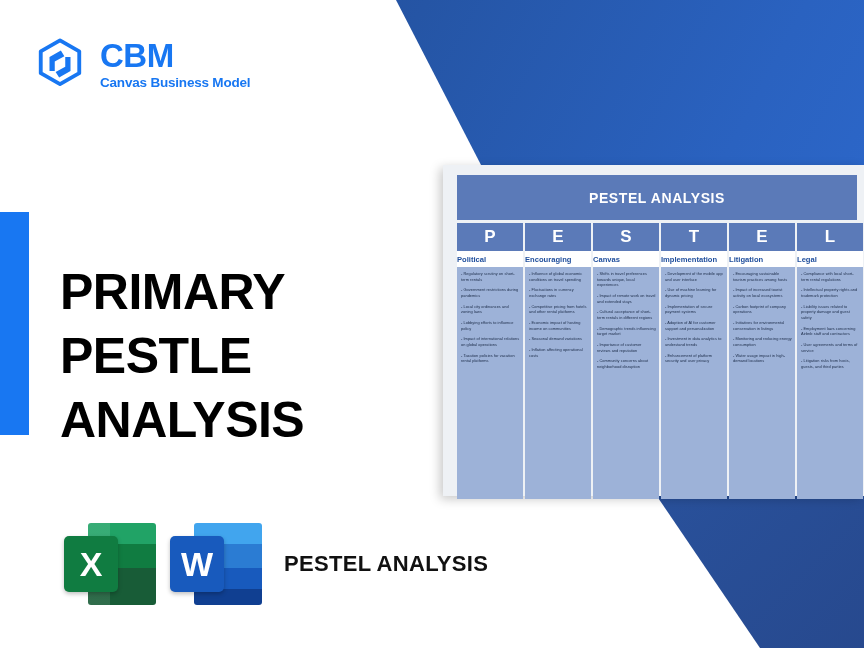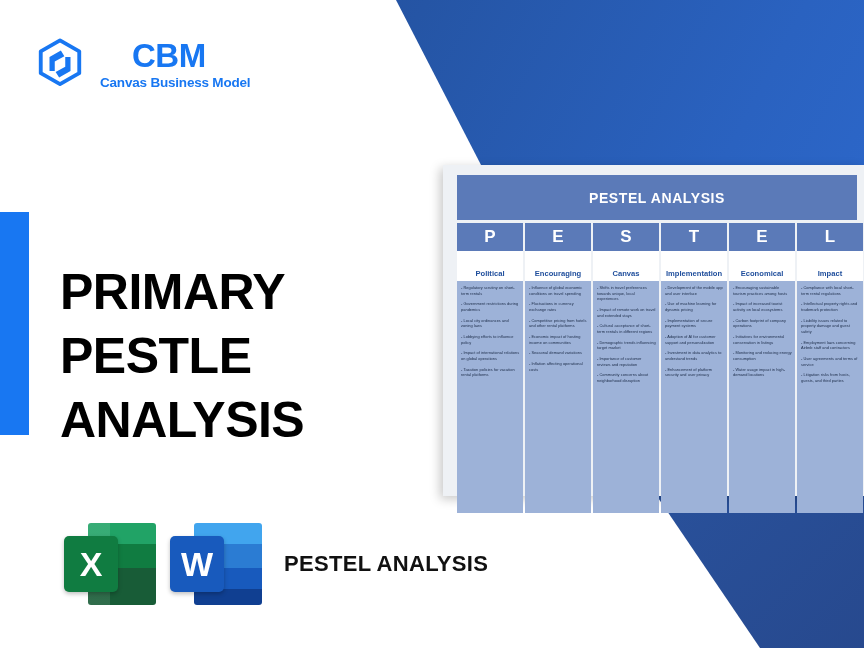--- a/index.html
+++ b/index.html
@@ -42,21 +42,20 @@
   .logo-block {
     position: absolute;
     left: 32px; top: 36px;
     display: flex; align-items: center; gap: 12px;
   }
   .logo-mark { width: 56px; height: 56px; flex: 0 0 auto; }
   .logo-text { display: flex; flex-direction: column; line-height: 1; }
   .logo-title {
     font-size: 33px; font-weight: 700; color: #1877f2;
     letter-spacing: -0.5px;
-    margin-left: 32px;
   }
   .logo-sub {
     margin-top: 4px;
     font-size: 13.5px; font-weight: 700; color: #1877f2;
     letter-spacing: -0.2px;
   }
 
   
   .headline {
     position: absolute;
@@ -137,22 +136,22 @@
     background: #5b7ab8;
     color: #ffffff;
     font-size: 17px; font-weight: 700;
     text-align: center;
     padding: 4px 0 4px;
   }
   .col-name {
     background: #ffffff;
     color: #1f4e9c;
     font-size: 7.6px; font-weight: 700;
-    text-align: center;
-    padding: 18px 0 3px;
+    text-align: left;
+    padding: 4px 0 3px;
     white-space: nowrap;
   }
   .col-body {
     background: #9db2d8;
     flex: 1 1 auto;
     padding: 4px 3px 4px 4px;
     min-height: 232px;
   }
   .col-item {
     color: #1b2b47;
@@ -255,34 +254,34 @@
             <div class="col-item">- Use of machine learning for dynamic pricing</div>
             <div class="col-item">- Implementation of secure payment systems</div>
             <div class="col-item">- Adoption of AI for customer support and personalization</div>
             <div class="col-item">- Investment in data analytics to understand trends</div>
             <div class="col-item">- Enhancement of platform security and user privacy</div>
           </div>
         </div>
 
         <div class="pestel-col">
           <div class="col-letter">E</div>
-          <div class="col-name">Economical</div>
+          <div class="col-name">Litigation</div>
           <div class="col-body">
             <div class="col-item">- Encouraging sustainable tourism practices among hosts</div>
             <div class="col-item">- Impact of increased tourist activity on local ecosystems</div>
             <div class="col-item">- Carbon footprint of company operations</div>
             <div class="col-item">- Initiatives for environmental conservation in listings</div>
             <div class="col-item">- Monitoring and reducing energy consumption</div>
             <div class="col-item">- Water usage impact in high-demand locations</div>
           </div>
         </div>
 
         <div class="pestel-col">
           <div class="col-letter">L</div>
-          <div class="col-name">Impact</div>
+          <div class="col-name">Legal</div>
           <div class="col-body">
             <div class="col-item">- Compliance with local short-term rental regulations</div>
             <div class="col-item">- Intellectual property rights and trademark protection</div>
             <div class="col-item">- Liability issues related to property damage and guest safety</div>
             <div class="col-item">- Employment laws concerning Airbnb staff and contractors</div>
             <div class="col-item">- User agreements and terms of service</div>
             <div class="col-item">- Litigation risks from hosts, guests, and third parties</div>
           </div>
         </div>
 

